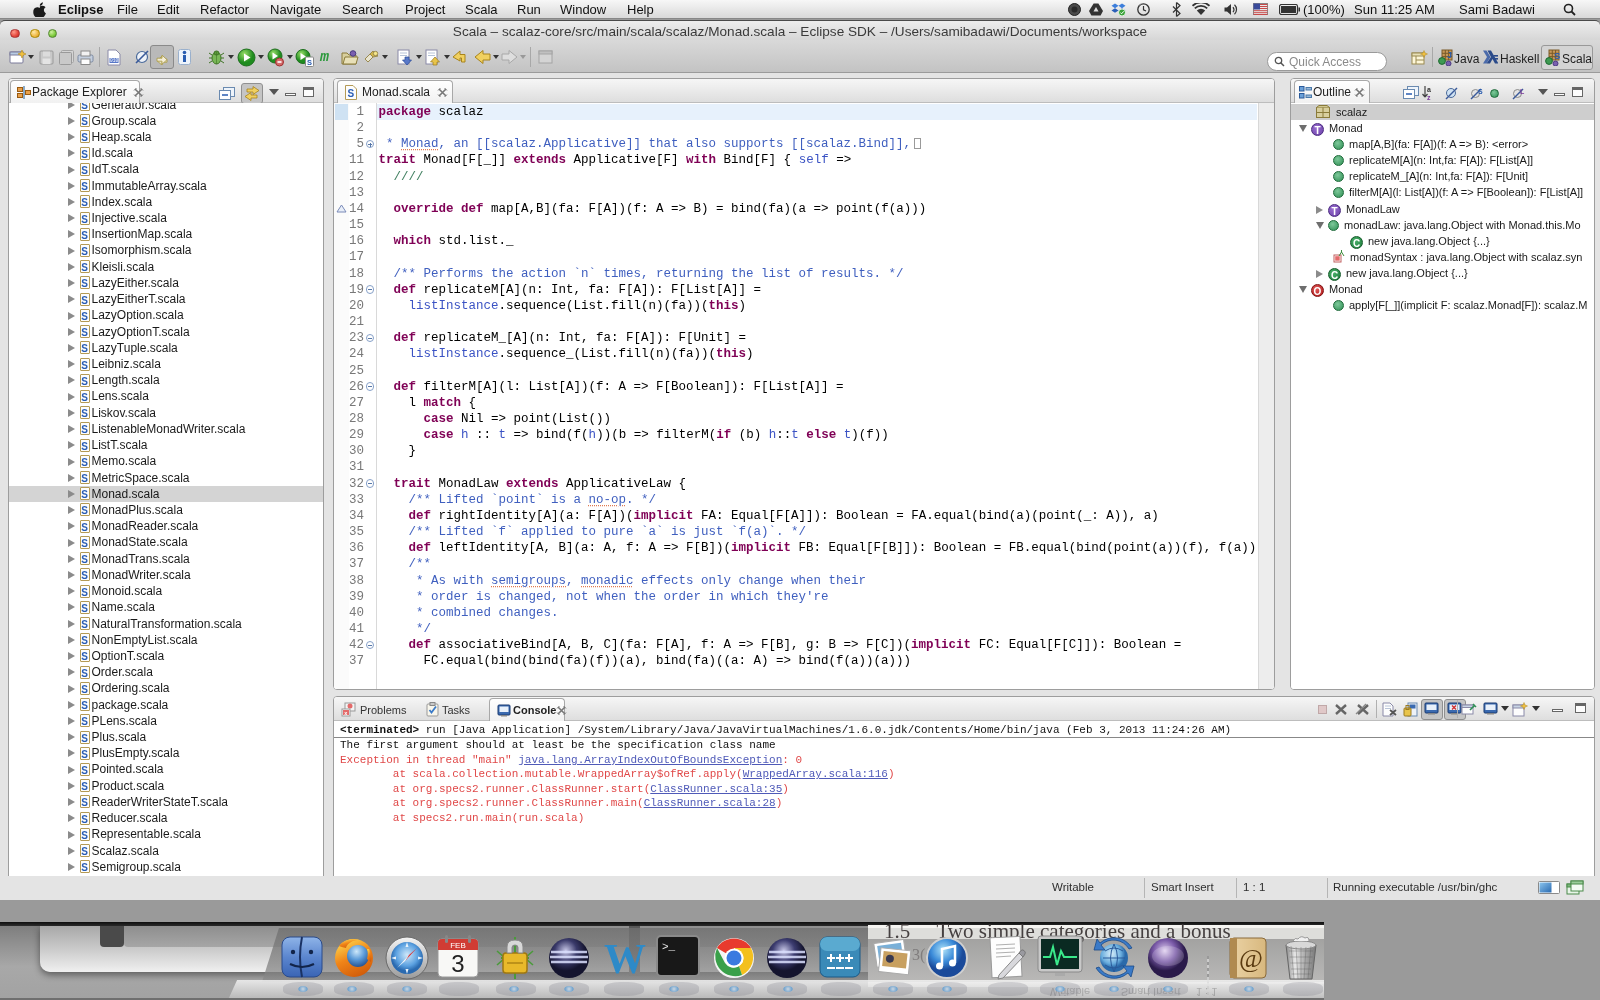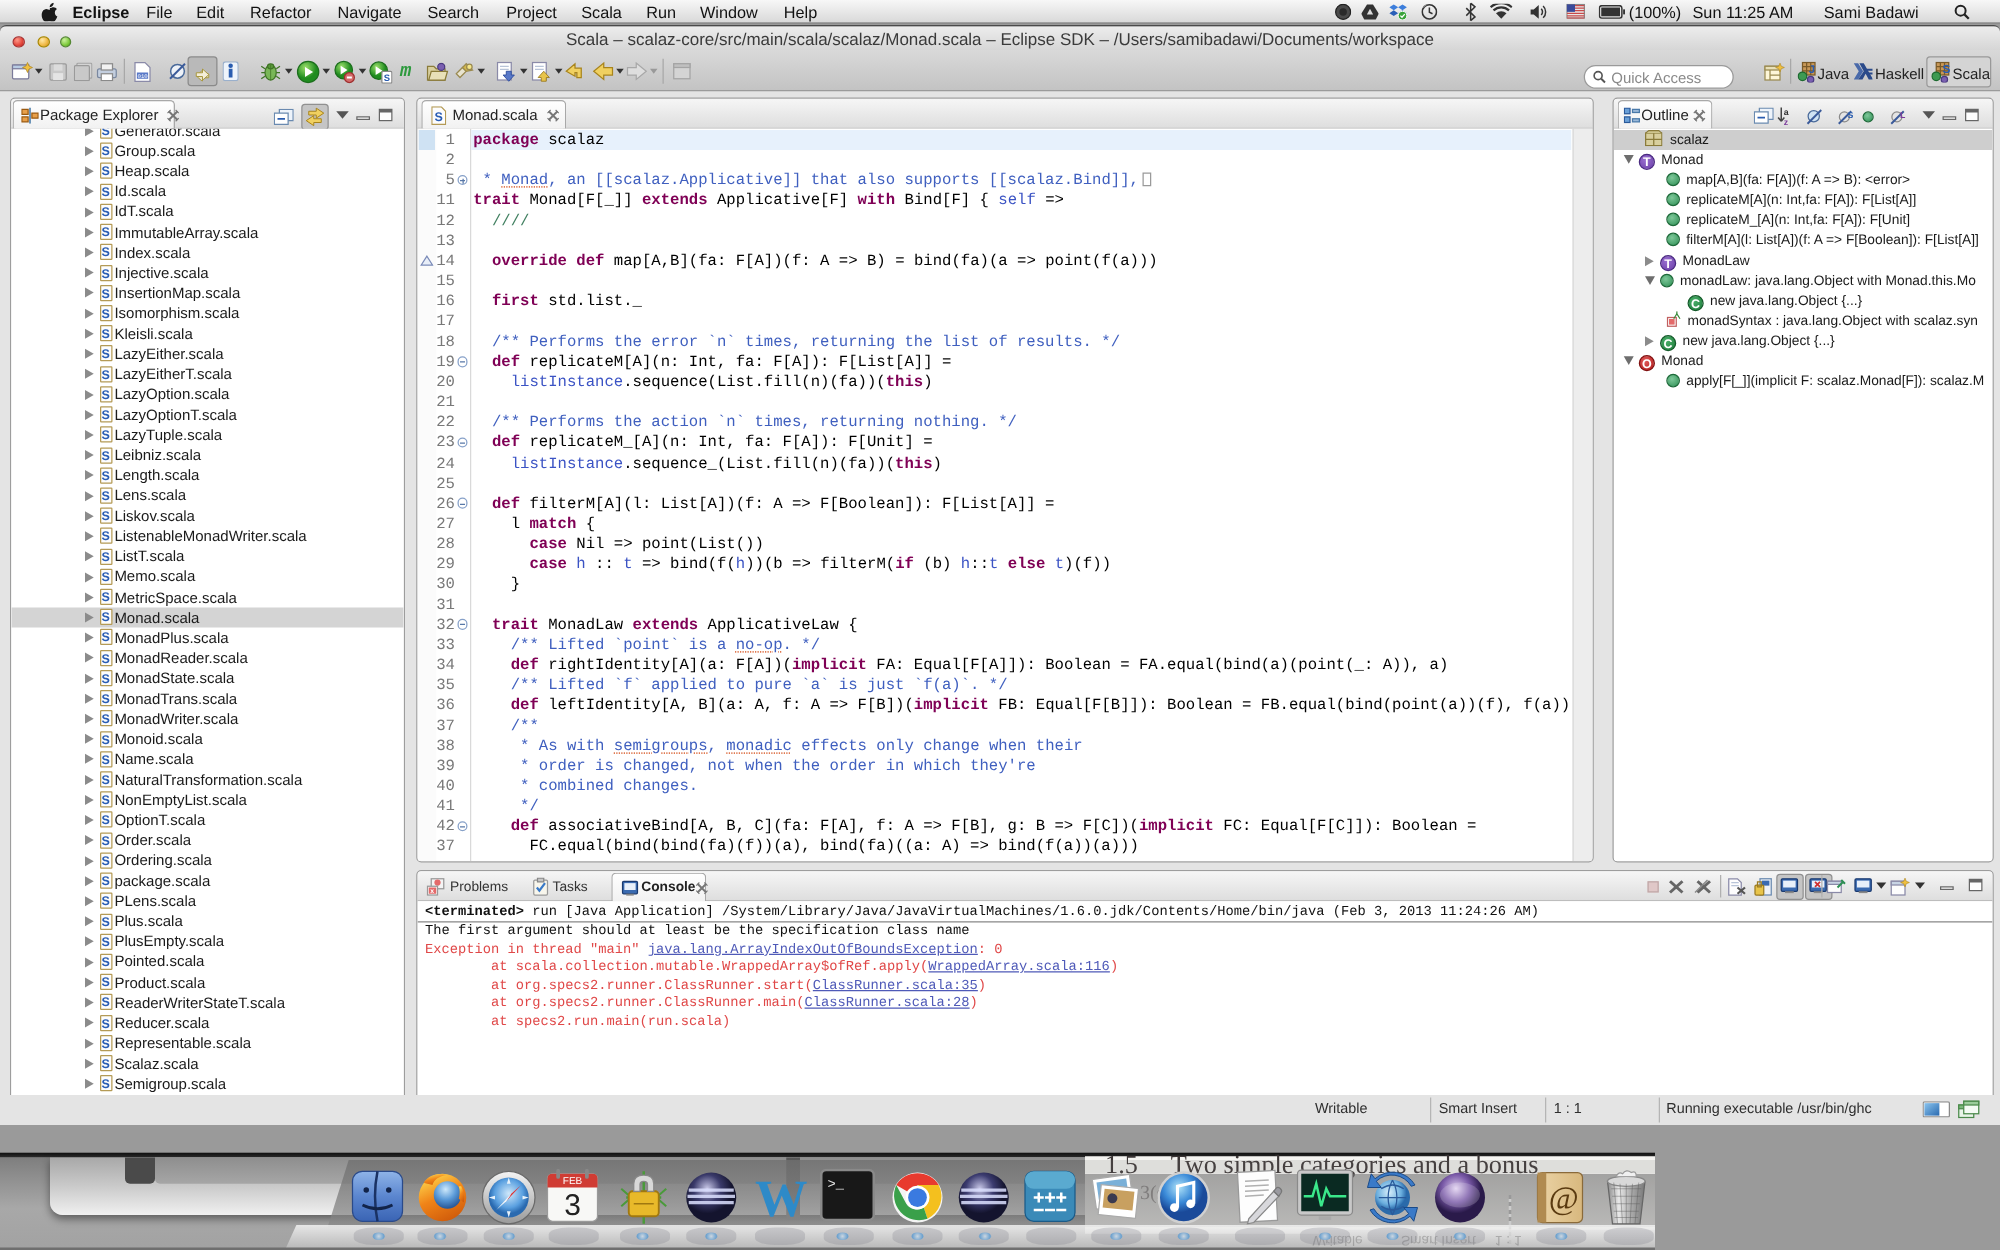--- a/index.html
+++ b/index.html
@@ -469,27 +469,26 @@
     <div style="position:absolute;right:0;top:0;bottom:0;width:16px;background:#ededed;border-left:1px solid #d8d8d8;"></div>
     <div id="codelines" class="mono">
         <div class="cl"><span class="num">1</span><span class="gap"></span><span class="k">package</span> scalaz</div>
 <div class="cl"><span class="num">2</span><span class="gap"></span></div>
 <div class="cl"><span class="fold plus"></span><span class="num">5</span><span class="gap"></span><span class="dc"> * </span><span class="dc sp">Monad</span><span class="dc">, an [[scalaz.Applicative]] that also supports [[scalaz.Bind]],</span><span class="foldbox"></span></div>
 <div class="cl"><span class="num">11</span><span class="gap"></span><span class="k">trait</span> Monad[F[_]] <span class="k">extends</span> Applicative[F] <span class="k">with</span> Bind[F] { <span class="bl">self</span> =&gt;</div>
 <div class="cl"><span class="num">12</span><span class="gap"></span>  <span class="lc">////</span></div>
 <div class="cl"><span class="num">13</span><span class="gap"></span></div>
 <div class="cl"><span class="num">14</span><span class="gap"></span>  <span class="k">override</span> <span class="k">def</span> map[A,B](fa: F[A])(f: A =&gt; B) = bind(fa)(a =&gt; point(f(a)))</div>
 <div class="cl"><span class="num">15</span><span class="gap"></span></div>
-<div class="cl"><span class="num">16</span><span class="gap"></span>  <span class="k">first</span> std.list._</div>
+<div class="cl"><span class="num">16</span><span class="gap"></span>  <span class="k">which</span> std.list._</div>
 <div class="cl"><span class="num">17</span><span class="gap"></span></div>
-<div class="cl"><span class="num">18</span><span class="gap"></span>  <span class="dc">/** Performs the error `n` times, returning the list of results. */</span></div>
+<div class="cl"><span class="num">18</span><span class="gap"></span>  <span class="dc">/** Performs the action `n` times, returning the list of results. */</span></div>
 <div class="cl"><span class="fold"></span><span class="num">19</span><span class="gap"></span>  <span class="k">def</span> replicateM[A](n: Int, fa: F[A]): F[List[A]] =</div>
 <div class="cl"><span class="num">20</span><span class="gap"></span>    <span class="bl">listInstance</span>.sequence(List.fill(n)(fa))(<span class="k">this</span>)</div>
 <div class="cl"><span class="num">21</span><span class="gap"></span></div>
-<div class="cl"><span class="num">22</span><span class="gap"></span>  <span class="dc">/** Performs the action `n` times, returning nothing. */</span></div>
 <div class="cl"><span class="fold"></span><span class="num">23</span><span class="gap"></span>  <span class="k">def</span> replicateM_[A](n: Int, fa: F[A]): F[Unit] =</div>
 <div class="cl"><span class="num">24</span><span class="gap"></span>    <span class="bl">listInstance</span>.sequence_(List.fill(n)(fa))(<span class="k">this</span>)</div>
 <div class="cl"><span class="num">25</span><span class="gap"></span></div>
 <div class="cl"><span class="fold"></span><span class="num">26</span><span class="gap"></span>  <span class="k">def</span> filterM[A](l: List[A])(f: A =&gt; F[Boolean]): F[List[A]] =</div>
 <div class="cl"><span class="num">27</span><span class="gap"></span>    l <span class="k">match</span> {</div>
 <div class="cl"><span class="num">28</span><span class="gap"></span>      <span class="k">case</span> Nil =&gt; point(List())</div>
 <div class="cl"><span class="num">29</span><span class="gap"></span>      <span class="k">case</span> <span class="bl">h</span> :: <span class="bl">t</span> =&gt; bind(f(<span class="bl">h</span>))(b =&gt; filterM(<span class="k">if</span> (b) <span class="bl">h</span>::<span class="bl">t</span> <span class="k">else</span> <span class="bl">t</span>)(f))</div>
 <div class="cl"><span class="num">30</span><span class="gap"></span>    }</div>
 <div class="cl"><span class="num">31</span><span class="gap"></span></div>
 <div class="cl"><span class="fold"></span><span class="num">32</span><span class="gap"></span>  <span class="k">trait</span> MonadLaw <span class="k">extends</span> ApplicativeLaw {</div>

